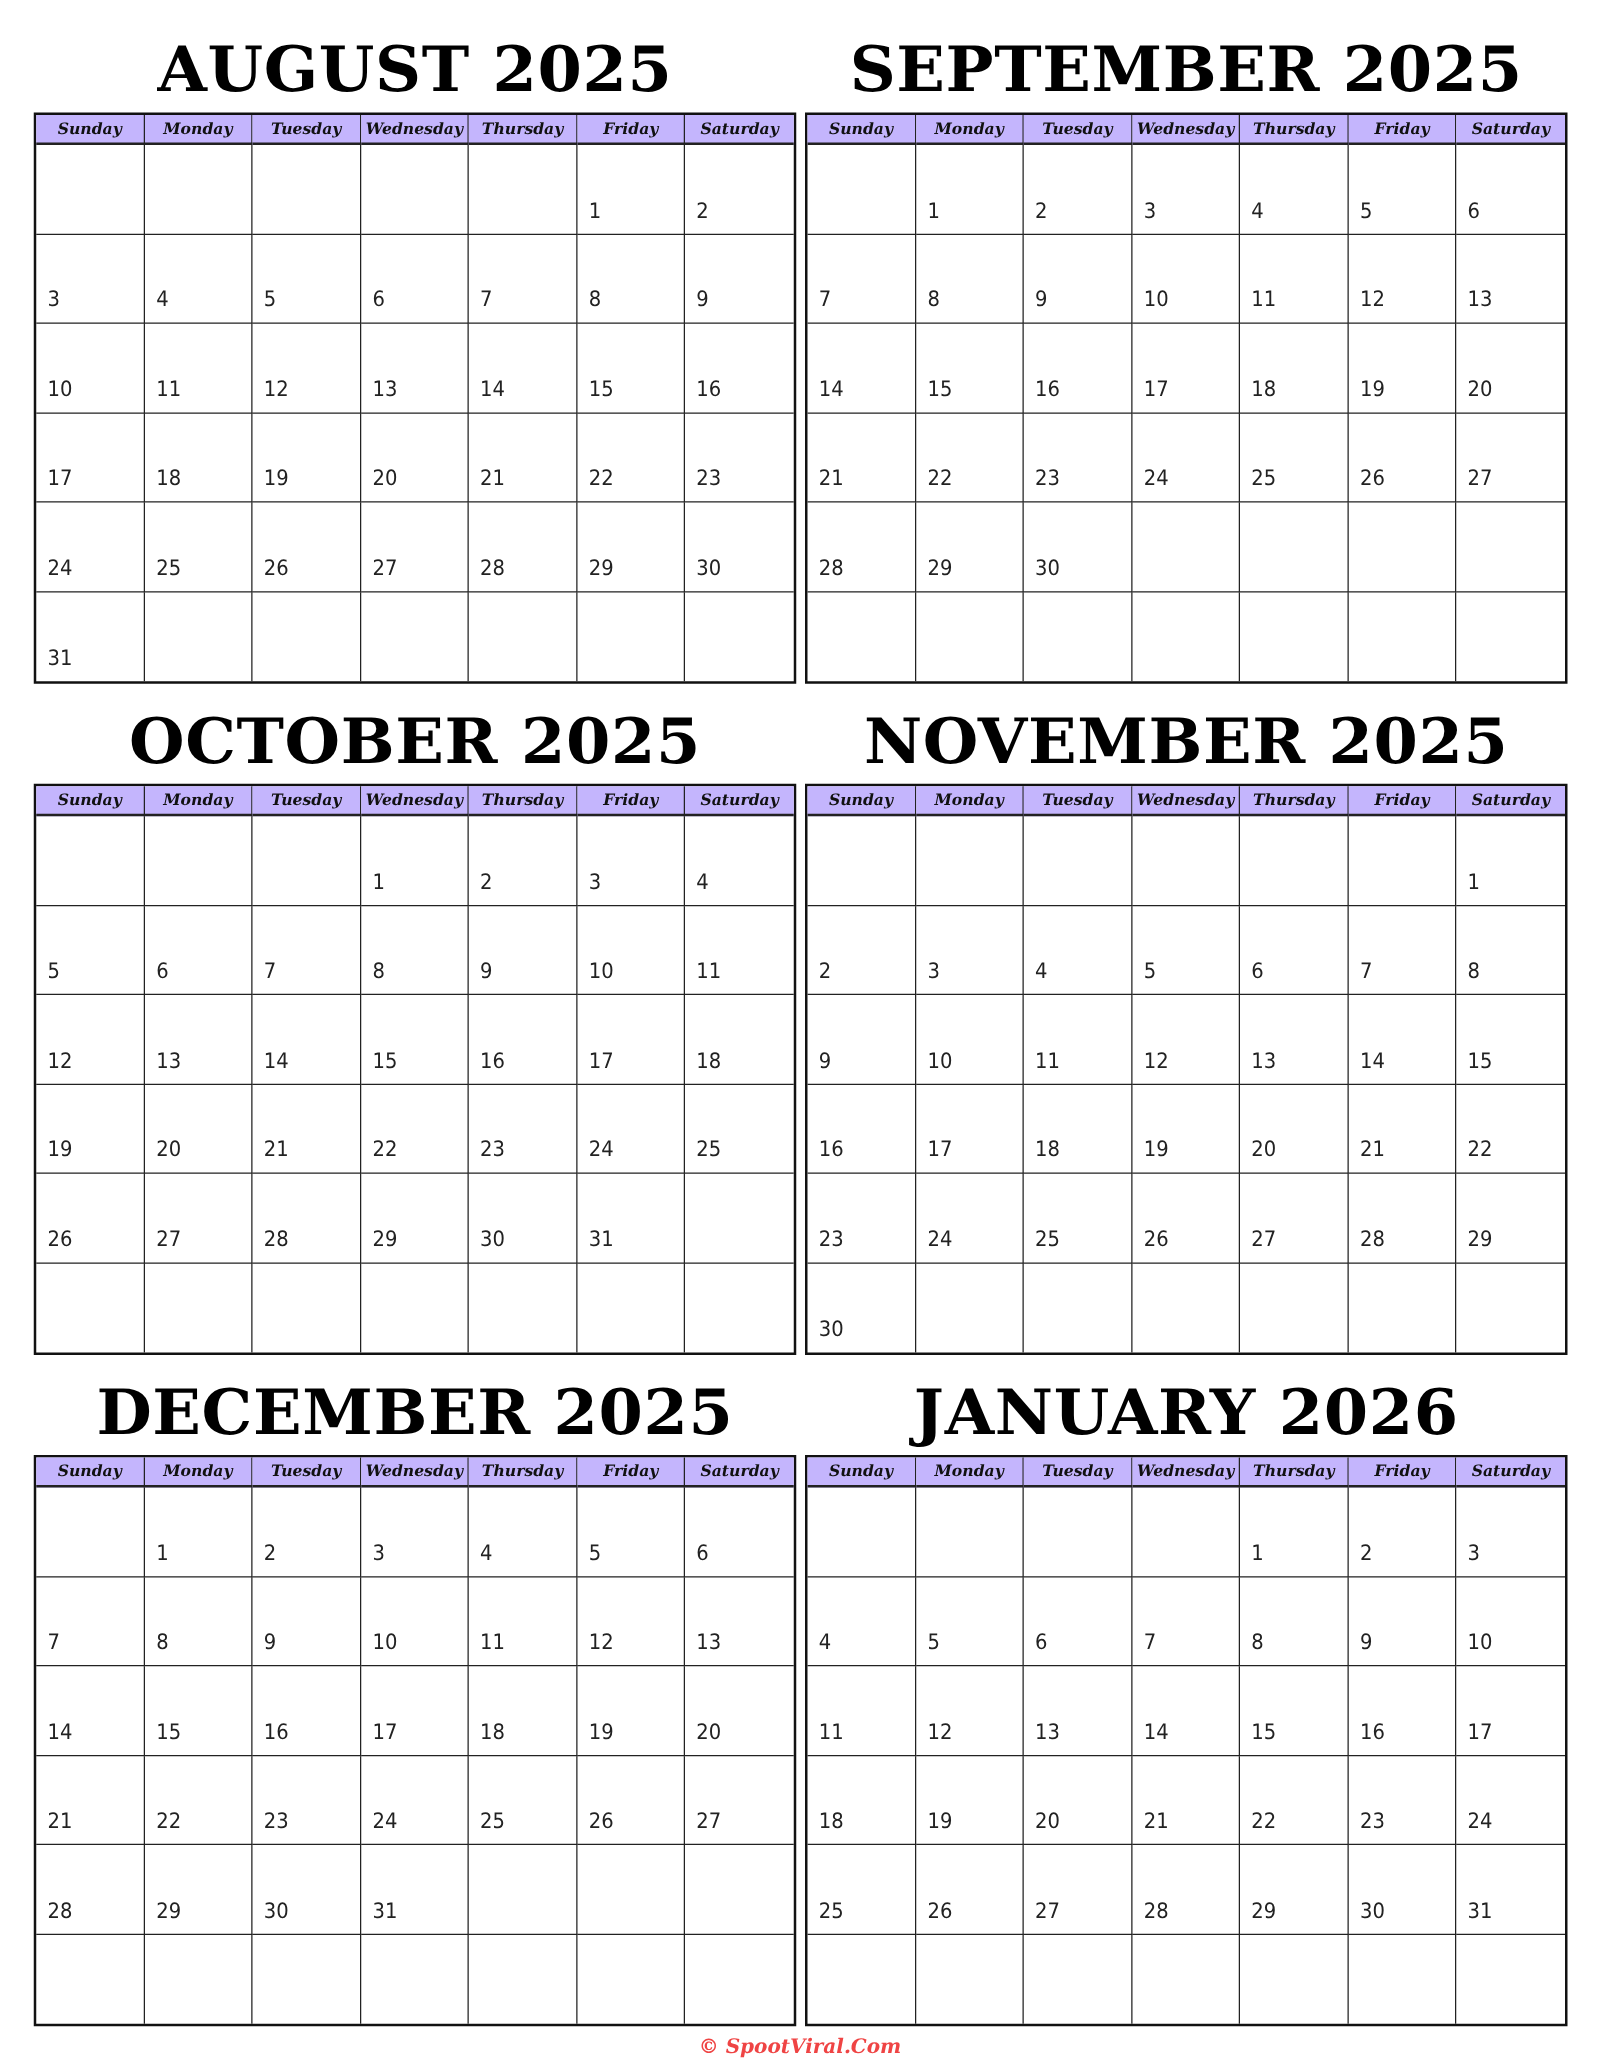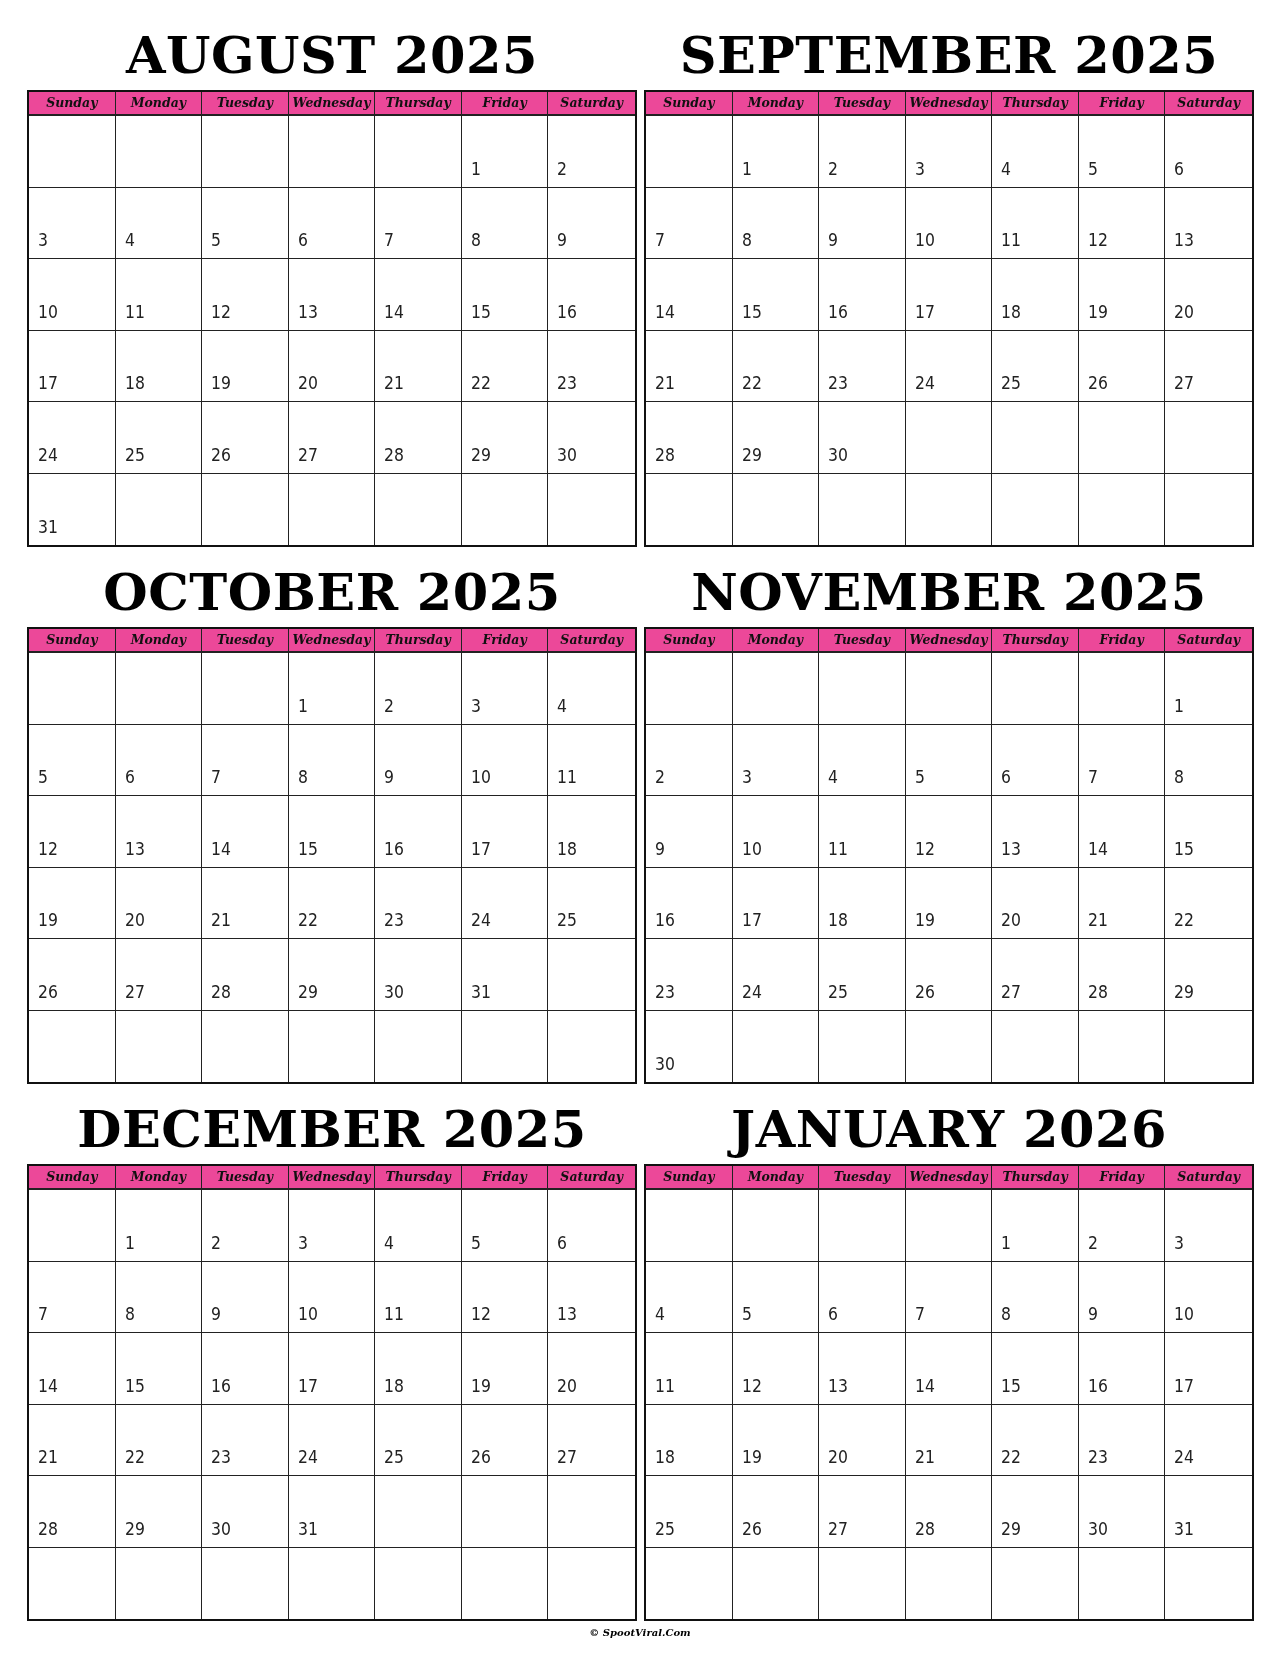--- a/index.html
+++ b/index.html
@@ -18,41 +18,41 @@
       white-space: nowrap;
     }
     .grid {
       position: absolute; left: 0; top: 0; width: 610px; height: 457px;
       border: 2px solid #111; box-sizing: border-box;
       display: grid;
       grid-template-columns: repeat(7, 1fr);
       grid-template-rows: 24px repeat(6, 1fr);
     }
     .dow {
-      background: #ec4899; border-right: 1.5px solid #222; border-bottom: 2px solid #222;
+      background: #c4b5fd; border-right: 1.5px solid #222; border-bottom: 2px solid #222;
       font-family: "DejaVu Serif", serif; font-weight: bold; font-style: italic;
       font-size: 12.5px; text-align: center; line-height: 22px; color: #111;
       overflow: hidden; white-space: nowrap;
     }
     .dow:nth-child(7) { border-right: none; }
     .cell {
       position: relative; border-right: 1.5px solid #222; border-bottom: 1.5px solid #222;
     }
     .cell.col7 { border-right: none; }
     .cell.row6 { border-bottom: none; }
     .daynum {
       position: absolute; left: 9px; bottom: 9px;
       font-family: "DejaVu Sans", sans-serif; font-weight: normal;
       font-size: 17px; line-height: 18px; color: #222;
       transform: scaleX(0.92); transform-origin: left bottom;
     }
     .footer {
       position: absolute; left: 0; width: 1280px; top: 1627px;
       text-align: center; font-family: "DejaVu Serif", serif; font-style: italic;
-      font-weight: bold; font-size: 10px; color: #000000;
+      font-weight: bold; font-size: 16px; color: #ef4444;
     }
   </style>
 </head>
 <body>
 
 <div id="page">
     <div class="month" style="left: 27px; top: 90px;">
       <div class="month-title">AUGUST 2025</div>
       <div class="grid">
         <div class="dow">Sunday</div>

